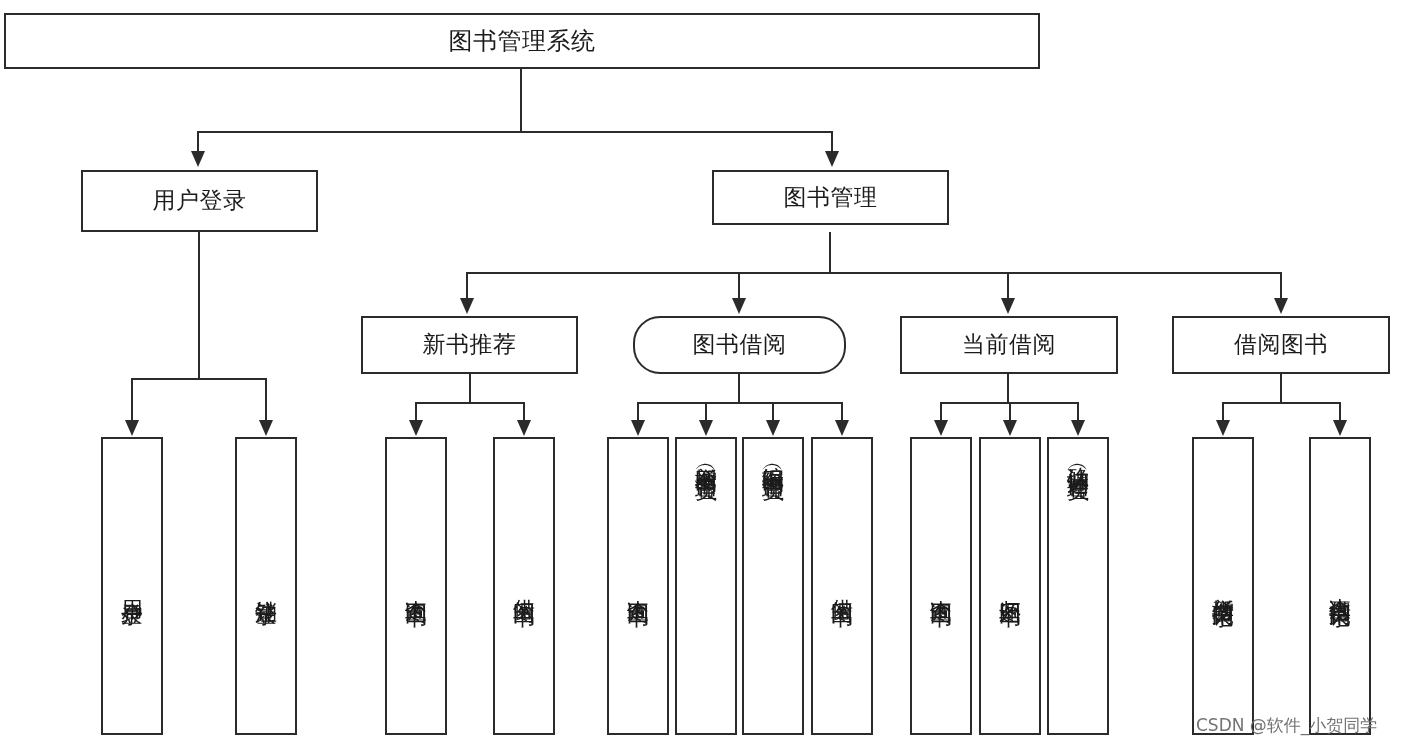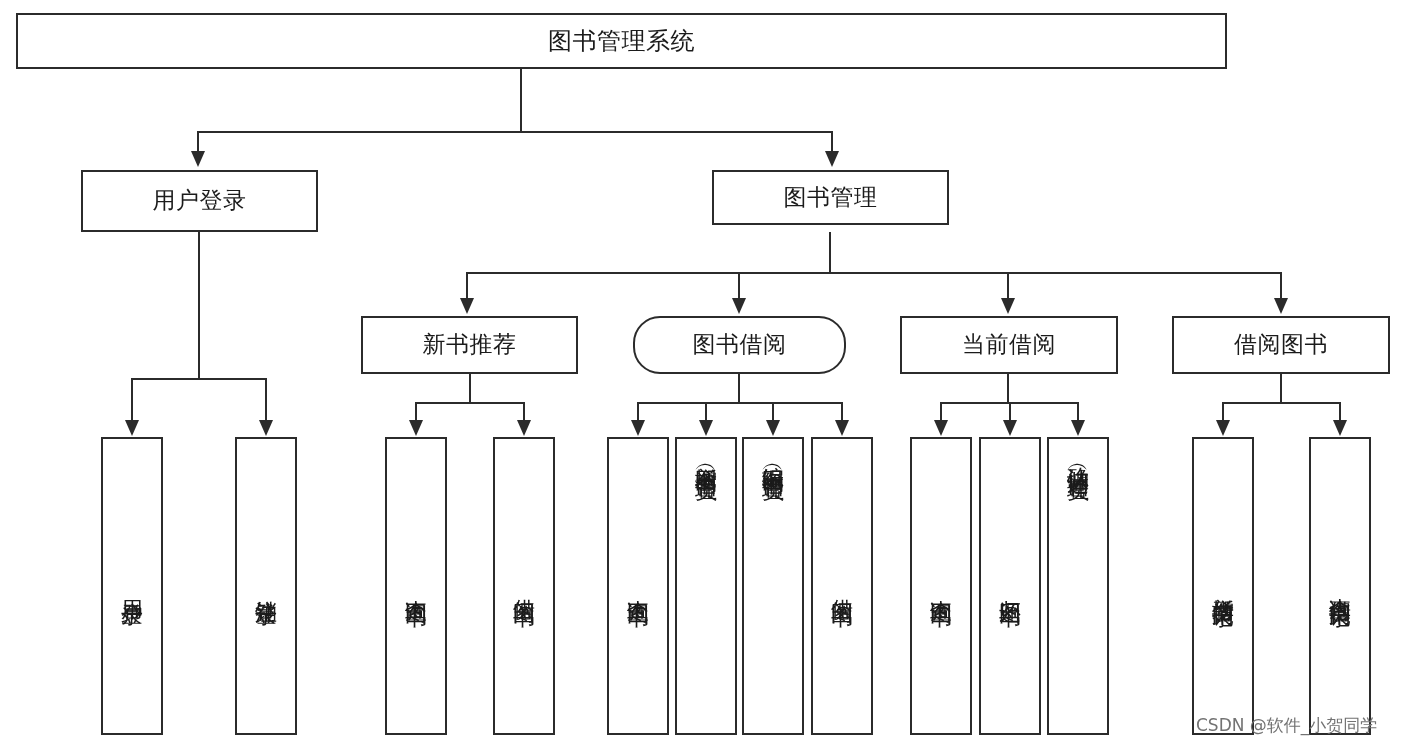--- a/index.html
+++ b/index.html
@@ -67,21 +67,21 @@
     font-size:17px;
     white-space:nowrap;
     user-select:none;
   }
 </style>
 </head>
 <body>
 
 <div id="canvas">
 
-  <div class="node h-node root" style="left:16px;top:13px;width:1211px;height:56px;">
+  <div class="node h-node root" style="left:4px;top:13px;width:1036px;height:56px;">
     <span class="lbl">图书管理系统</span>
   </div>
 
   <div class="vline" style="left:520px;top:69px;height:64px;"></div>
 
   <div class="hline" style="left:197px;top:131px;width:636px;"></div>
 
   <div class="vline" style="left:197px;top:131px;height:20px;"></div>
   <div class="arrow" style="left:191px;top:151px;"></div>
 

